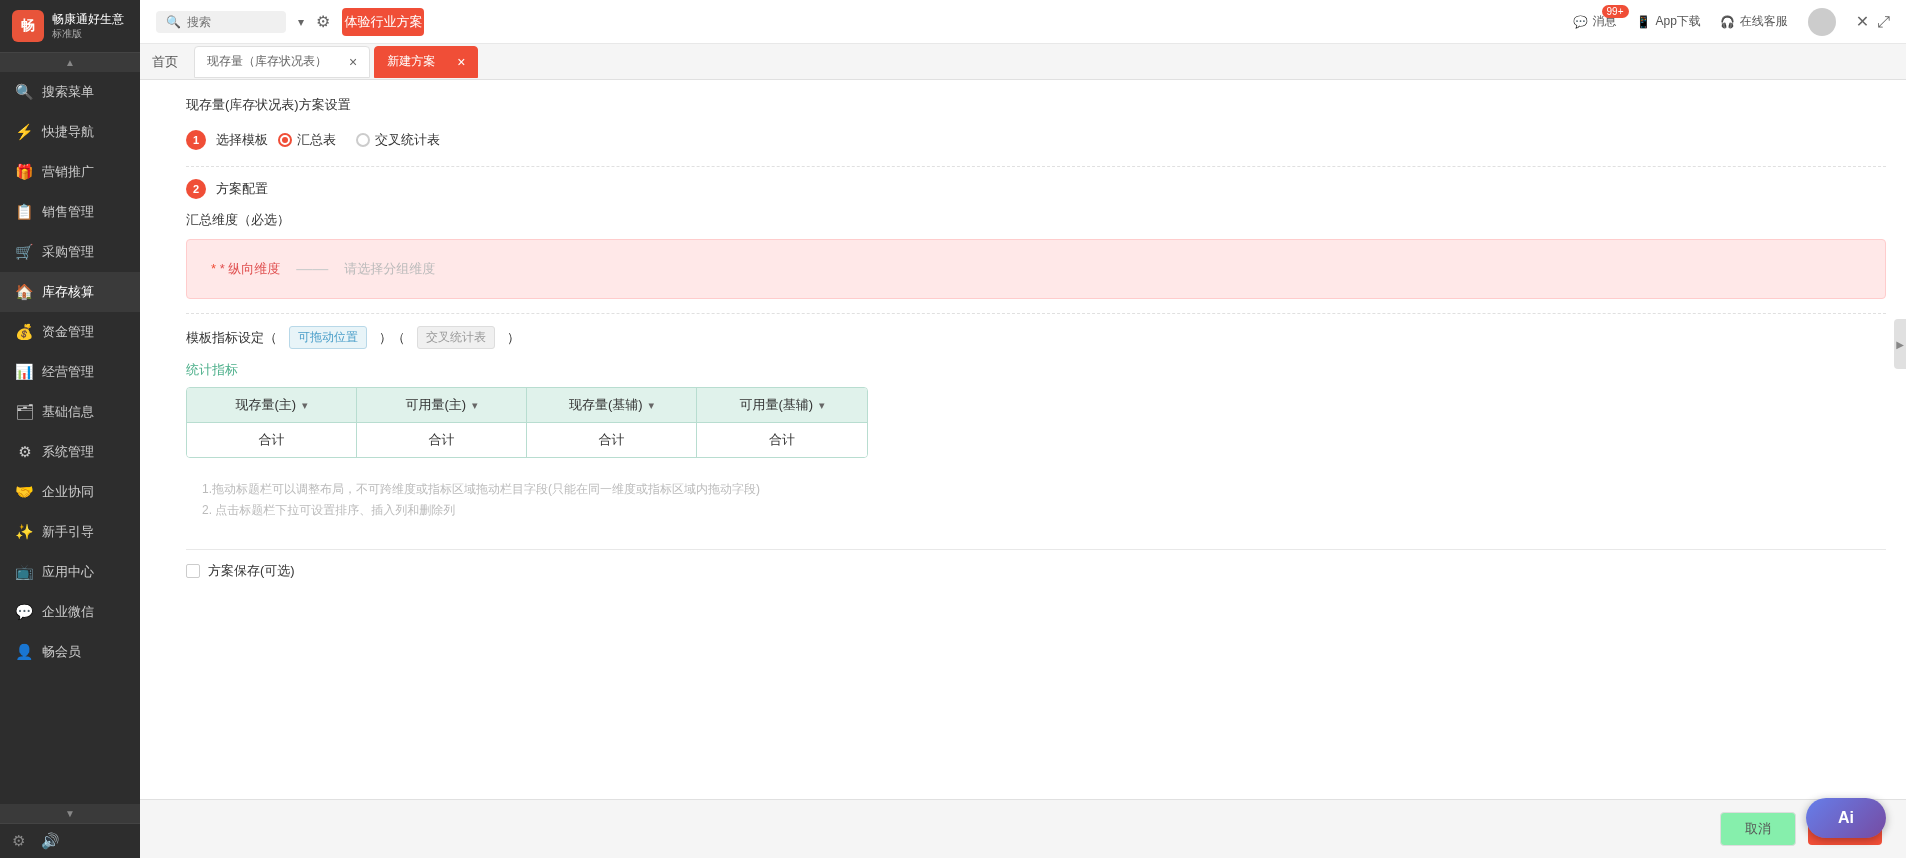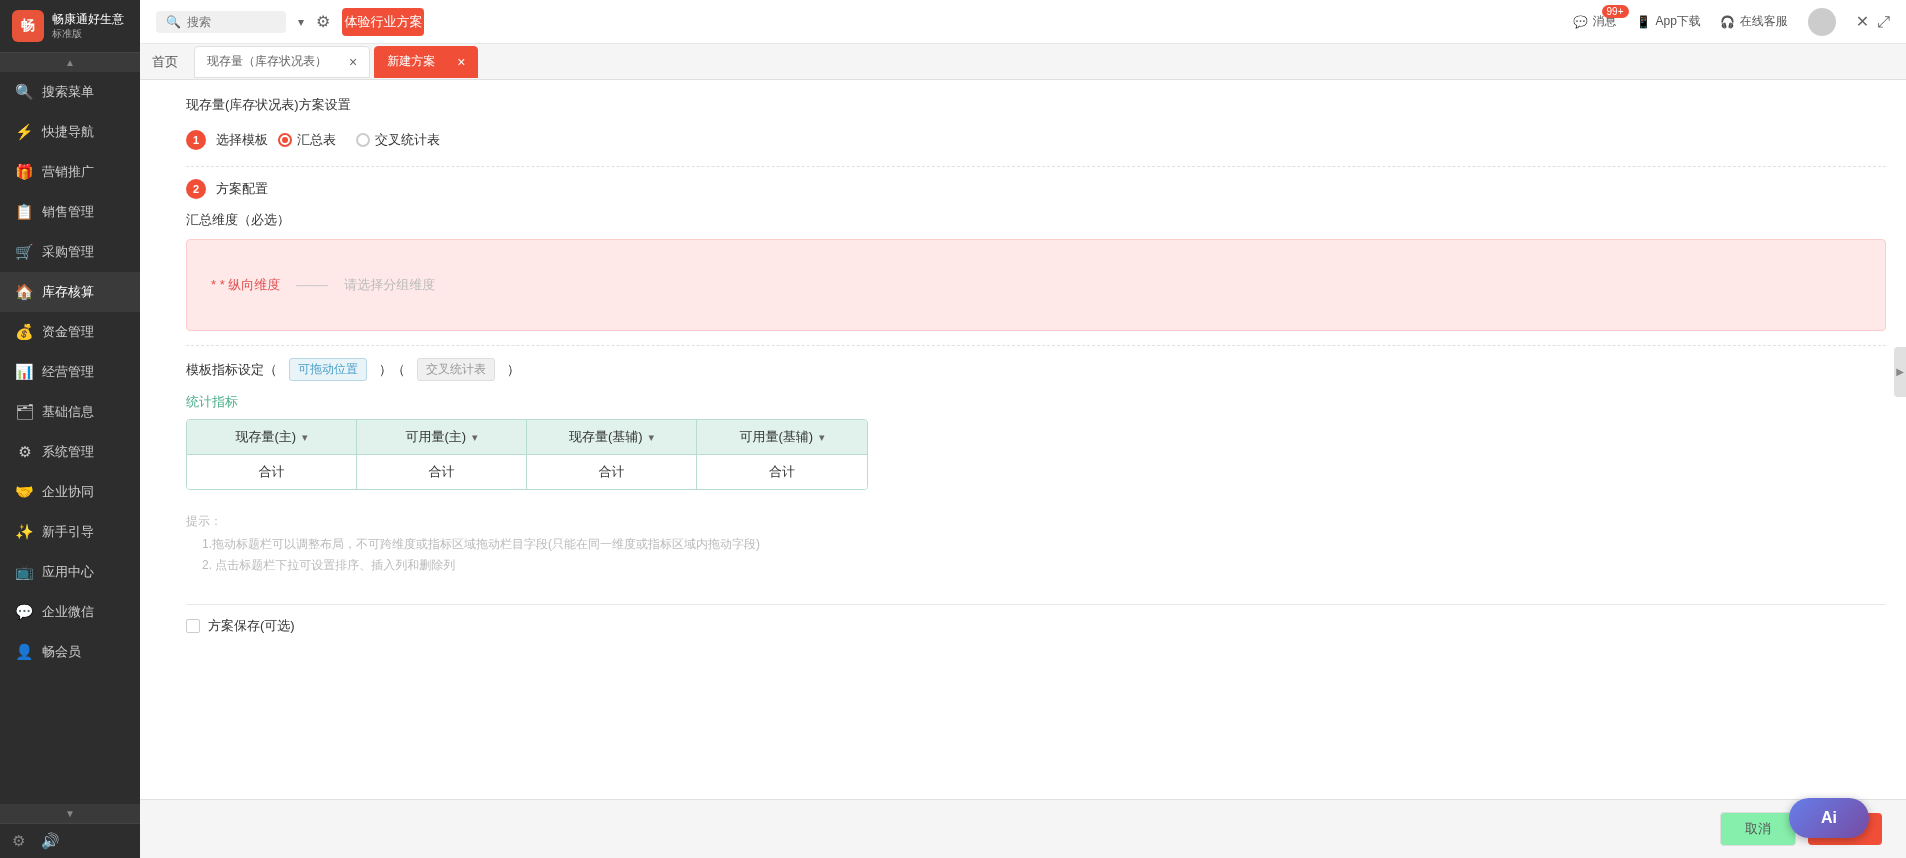--- a/index.html
+++ b/index.html
@@ -301,21 +301,21 @@
       font-size: 13px;
       color: #333;
       margin-bottom: 10px;
     }
 
     
     .dimension-area {
       background: #ffe8e8;
       border: 1px solid #ffcccc;
       border-radius: 4px;
-      padding: 36px 24px;
+      padding: 20px 24px;
       margin-bottom: 14px;
       display: flex;
       align-items: center;
       gap: 16px;
     }
     .dimension-label {
       color: #e05050;
       font-size: 13px;
     }
     .required-mark { color: #f04e37; }
@@ -491,21 +491,21 @@
       align-items: center;
       gap: 8px;
       margin-left: 8px;
     }
     .win-btn { cursor: pointer; color: #666; font-size: 16px; }
 
     
     .ai-float-btn {
       position: fixed;
       bottom: 20px;
-      right: 37px;
+      right: 20px;
       width: 80px;
       height: 40px;
       background: linear-gradient(135deg, #667eea, #764ba2);
       border-radius: 20px;
       display: flex;
       align-items: center;
       justify-content: center;
       color: white;
       font-size: 16px;
       font-weight: bold;
@@ -741,21 +741,20 @@
                 <div class="stat-col-cell">合计</div>
               </div>
               <div class="stat-col">
                 <div class="stat-col-cell">合计</div>
               </div>
             </div>
           </div>
 
           
           <div class="tips-section">
-            <div class="tips-title">提示：</div>
             <div class="tips-item">1.拖动标题栏可以调整布局，不可跨维度或指标区域拖动栏目字段(只能在同一维度或指标区域内拖动字段)</div>
             <div class="tips-item">2. 点击标题栏下拉可设置排序、插入列和删除列</div>
           </div>
         </div>
 
         <div class="save-scheme">
           <div class="checkbox-custom"></div>
           <span class="save-scheme-label">方案保存(可选)</span>
         </div>
       </div>

